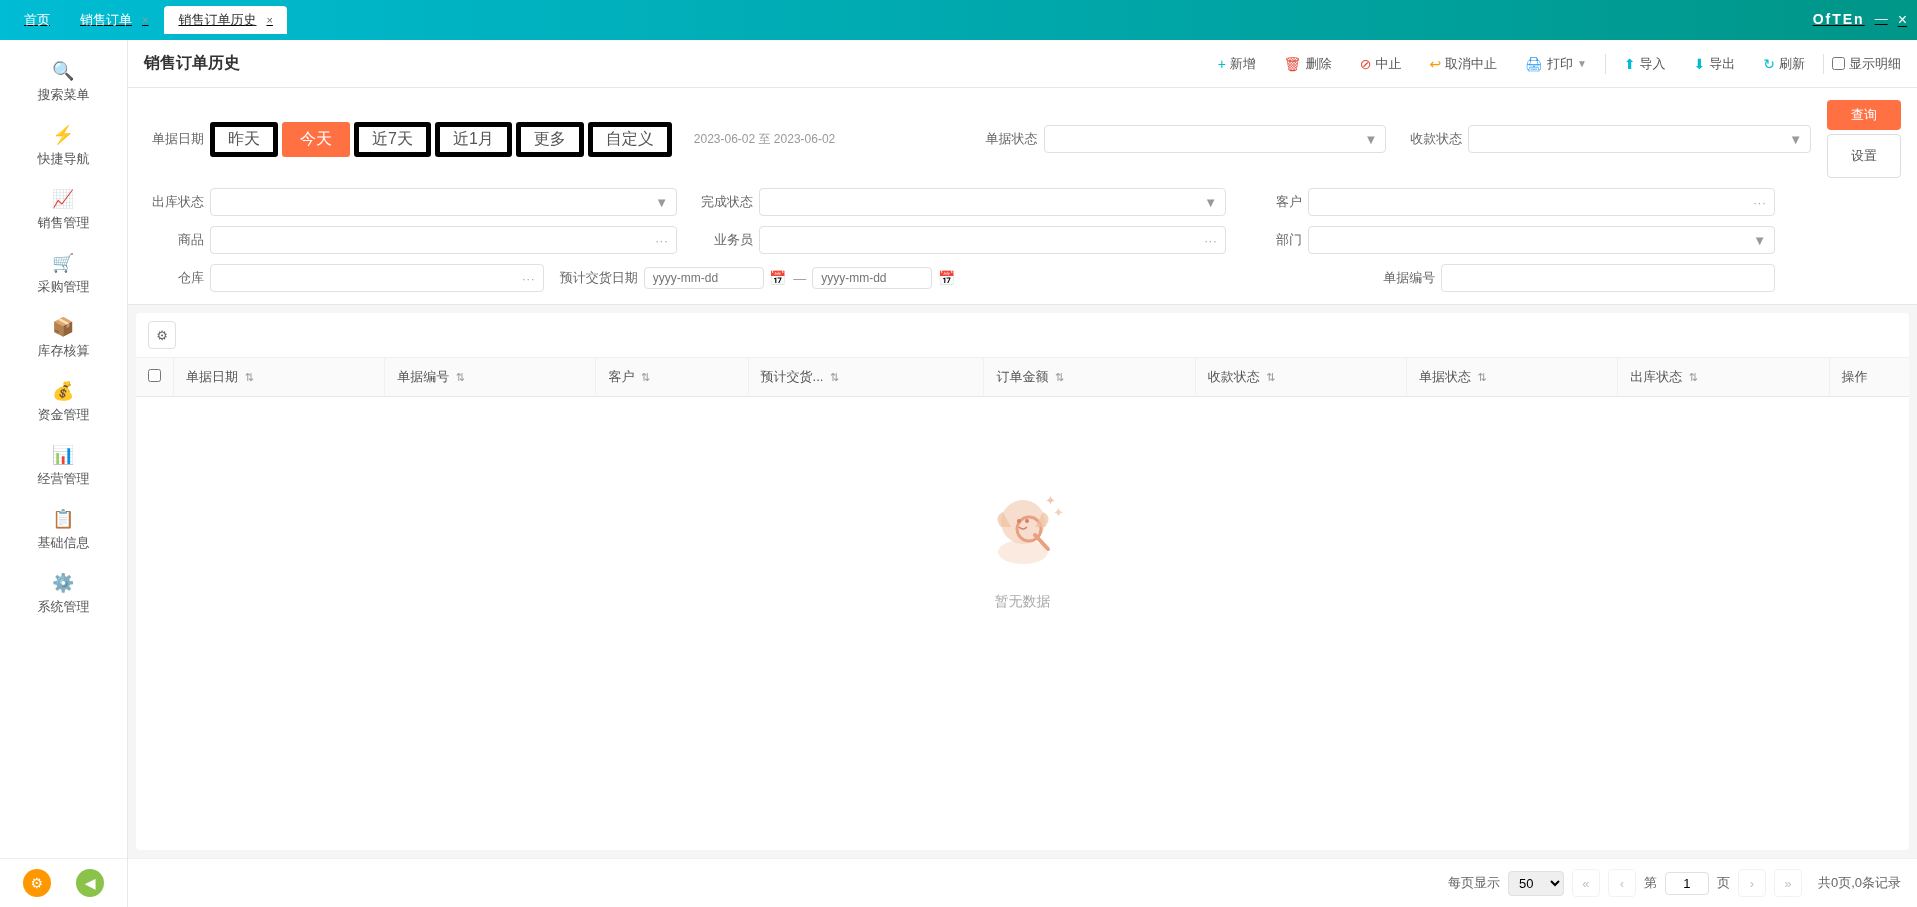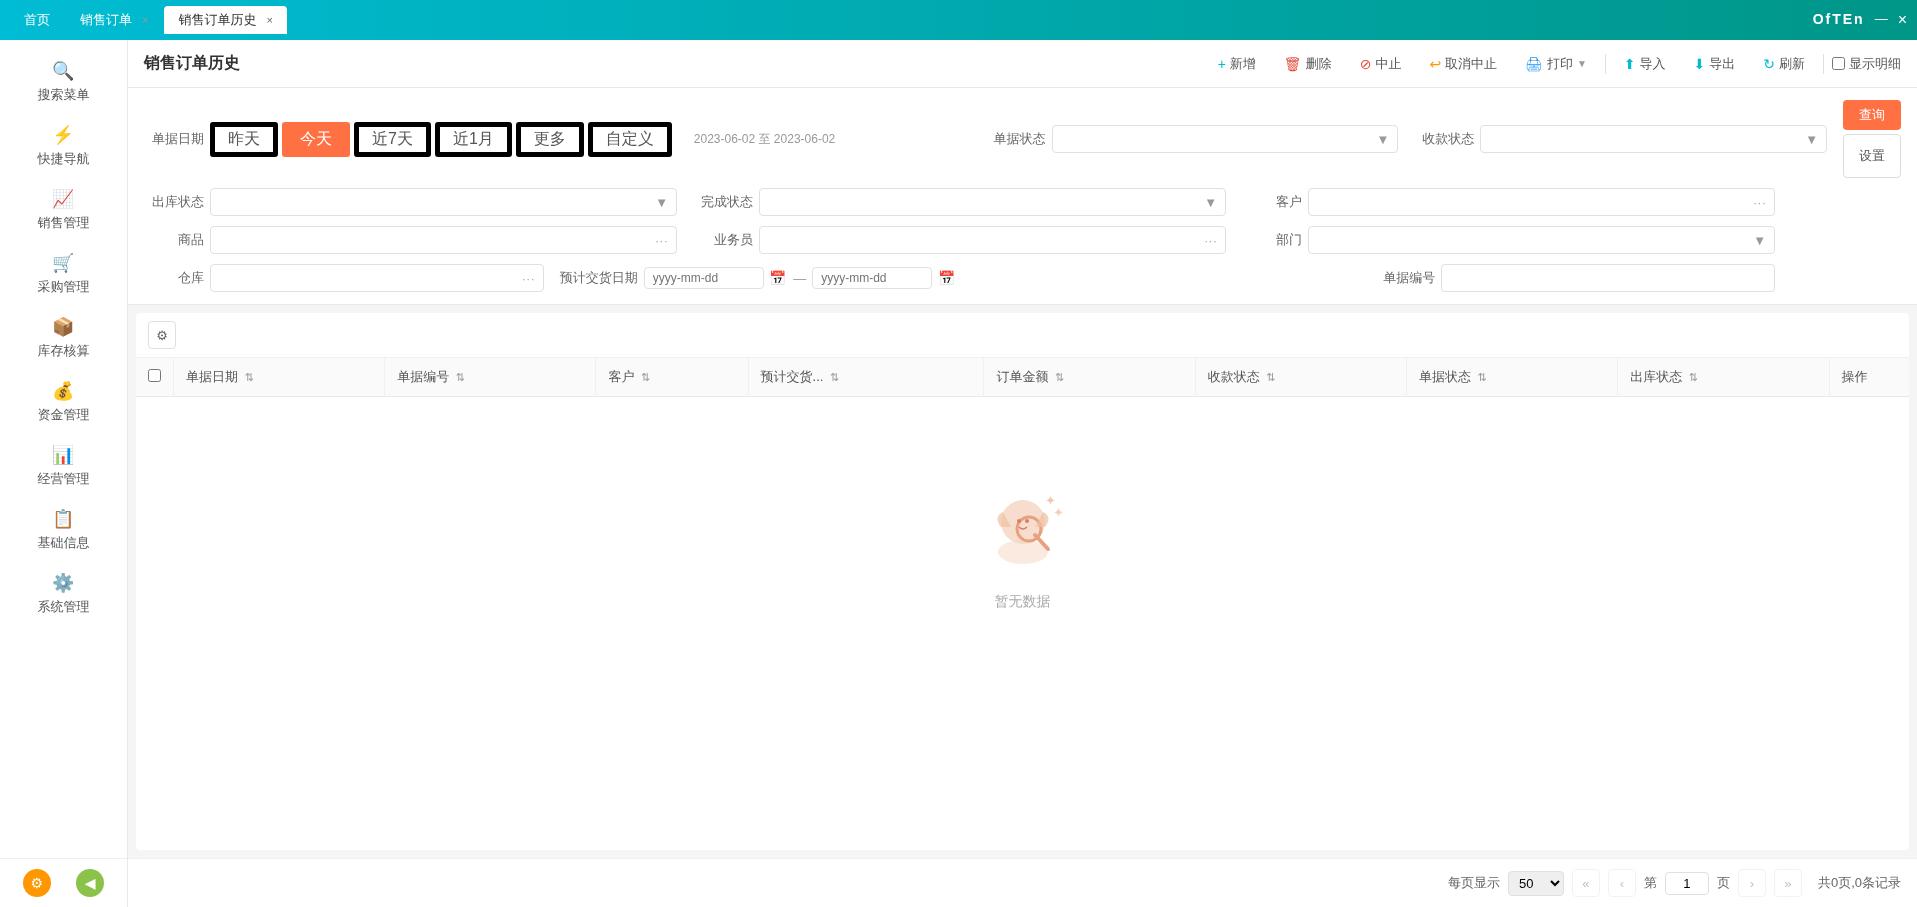--- a/index.html
+++ b/index.html
@@ -6,20 +6,21 @@
     body { display: flex; flex-direction: column; height: 907px; width: 1917px; overflow: hidden; background: #f0f2f5; }
 
     
     .top-bar {
       height: 40px;
       background: linear-gradient(90deg, #00bcd4, #009688);
       display: flex;
       align-items: center;
       padding: 0 10px;
       gap: 2px;
+      text-decoration: underline;
     }
     .tab-item {
       height: 28px;
       padding: 0 14px;
       border-radius: 4px 4px 0 0;
       display: flex;
       align-items: center;
       gap: 6px;
       cursor: pointer;
       font-size: 13px;
@@ -138,21 +139,21 @@
       cursor: pointer;
       color: #555;
       font-size: 13px;
       border-radius: 3px;
     }
     .toolbar-btn .btn-icon { color: #00bcd4; font-size: 14px; }
     .btn-primary {
       background: #ff7043;
       color: #fff;
       border: none;
-      padding: 6px 16px;
+      padding: 6px 24px;
       border-radius: 4px;
       cursor: pointer;
       font-size: 13px;
     }
     .btn-secondary {
       background: #fff;
       color: #555;
       border: 1px solid #ddd;
       padding: 12px 14px;
       border-radius: 4px;

